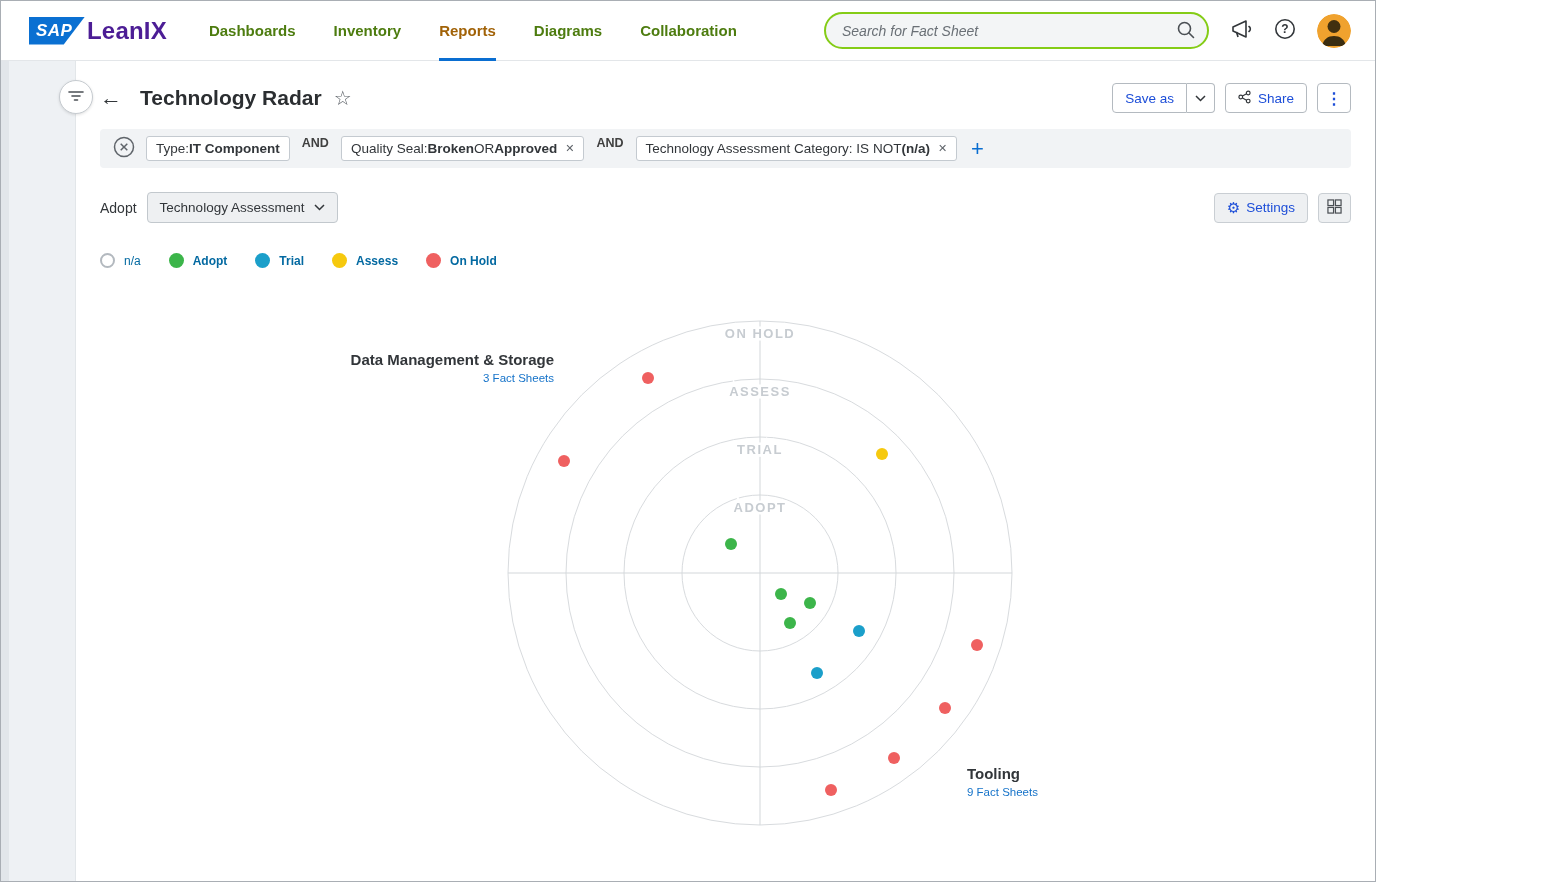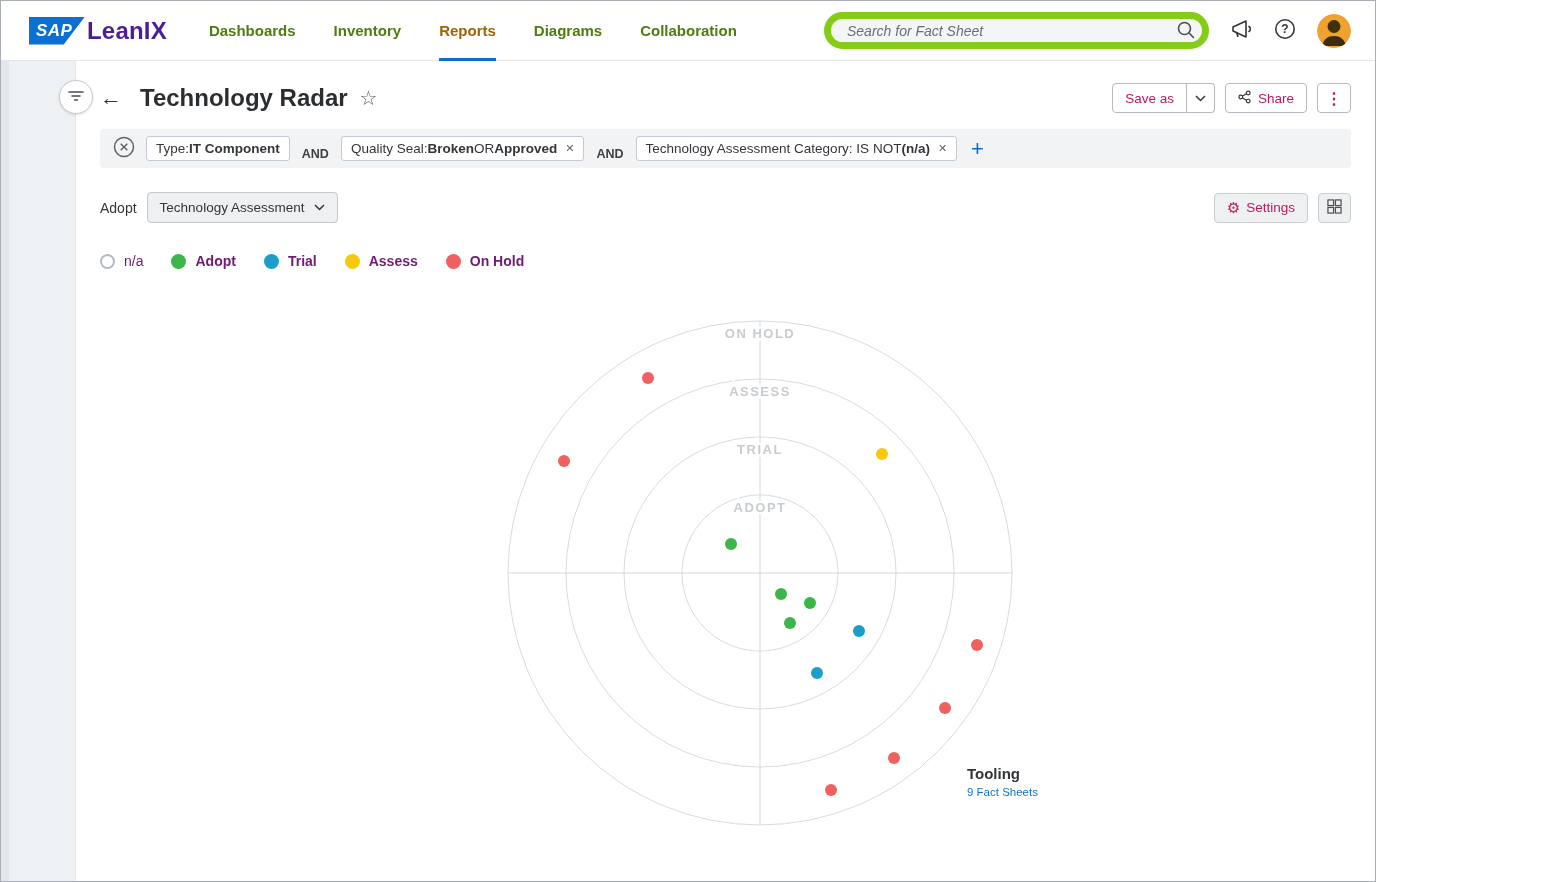--- a/index.html
+++ b/index.html
@@ -19,40 +19,40 @@
     width:56px; height:28px; background:#0a70d2; color:#fff;
     clip-path: polygon(0 0, 100% 0, 62% 100%, 0 100%);
     font-weight:700; font-style:italic; font-size:17px;
     display:flex; align-items:center; padding-left:7px; letter-spacing:.5px;
   }
   .brand-product { font-size:24px; font-weight:700; color:#4c1d95; letter-spacing:.2px; }
   .main-nav { display:flex; margin-left:42px; gap:38px; height:60px; }
   .nav-item { height:60px; display:flex; align-items:center; font-size:15px; font-weight:700; color:#4d7c0f; cursor:pointer; border-bottom:3px solid transparent; padding-top:3px; }
   .nav-item.active { color:#a16207; border-bottom-color:#0a6ed1; }
   .search-wrap { margin-left:auto; position:relative; }
-  .search-input { width:385px; height:37px; border-radius:19px; border:7px solid #84cc16; background:#f3f5f6; padding:0 42px 0 16px; font-size:14px; font-family:"Liberation Sans",sans-serif; color:#32363a; outline:none; }
+  .search-input { width:385px; height:37px; border-radius:19px; border:2px solid #84cc16; background:#f3f5f6; padding:0 42px 0 16px; font-size:14px; font-family:"Liberation Sans",sans-serif; color:#32363a; outline:none; }
   .search-input::placeholder { color:#6a7076; font-style:italic; }
   .search-icon { position:absolute; right:13px; top:8px; }
   .top-icons { display:flex; align-items:center; gap:20px; margin-left:20px; }
   .icon-btn { background:none; border:none; cursor:pointer; display:flex; align-items:center; }
   .avatar { width:34px; height:34px; border-radius:50%; overflow:hidden; display:block; }
 
   
   .sidebar { position:absolute; left:0; top:60px; bottom:0; width:75px; background:#eef1f4; border-right:1px solid #e2e6e9; }
   .sidebar-edge { position:absolute; left:0; top:0; bottom:0; width:8px; background:#e2e6ea; }
   .filter-fab { position:absolute; left:58px; top:79px; width:34px; height:34px; border-radius:50%; background:#fff; border:1px solid #c6cbd0; box-shadow:0 1px 3px rgba(0,0,0,.12); cursor:pointer; display:flex; align-items:center; justify-content:center; z-index:6; }
 
   
   .main { position:absolute; left:75px; top:60px; right:0; bottom:0; background:#fff; padding:22px 24px 0 24px; }
   .header-row { display:flex; align-items:center; }
   .back-arrow { font-size:22px; font-weight:700; color:#32363a; background:none; border:none; cursor:pointer; line-height:1; }
-  .page-title { font-size:24px; font-weight:700; color:#2b2e31; margin-left:18px; }
+  .page-title { font-size:21px; font-weight:700; color:#2b2e31; margin-left:18px; }
   .fav-star { font-size:20px; color:#5f646a; margin-left:12px; background:none; border:none; cursor:pointer; line-height:1; }
   .header-actions { margin-left:auto; display:flex; align-items:center; gap:10px; }
-  .btn { height:30px; background:#fff; border:1px solid #b4bac0; border-radius:4px; font-family:"Liberation Sans",sans-serif; font-size:13.5px; color:#be185d; cursor:pointer; display:inline-flex; align-items:center; padding:0 12px;text-align:center; }
+  .btn { height:30px; background:#fff; border:1px solid #b4bac0; border-radius:4px; font-family:"Liberation Sans",sans-serif; font-size:13.5px; color:#1d4ed8; cursor:pointer; display:inline-flex; align-items:center; padding:0 12px;text-align:center; }
   .btn-group { display:inline-flex; }
   .btn-group .btn:first-child { border-radius:4px 0 0 4px; }
   .btn-group .btn:last-child { border-radius:0 4px 4px 0; border-left:none; padding:0 8px; }
   .btn.icon-only { padding:0 8px; }
   .kebab { font-size:16px; font-weight:700; letter-spacing:0; }
 
   
   .filter-bar { margin-top:16px; background:#f1f3f5; border-radius:4px; min-height:38px; display:flex; align-items:center; padding:6px 12px; gap:10px; }
   .clear-filters { background:none; border:none; cursor:pointer; display:flex; }
   .chip { background:#fff; border:1px solid #c4cad0; border-radius:3px; padding:4px 9px; font-size:13.5px; color:#32363a; display:inline-flex; align-items:center; white-space:nowrap; cursor:default; }
@@ -67,21 +67,21 @@
   .dropdown { height:31px; background:#eef0f2; border:1px solid #c2c8cd; border-radius:4px; padding:0 12px; font-size:13.5px; color:#32363a; display:inline-flex; align-items:center; gap:10px; cursor:pointer; font-family:"Liberation Sans",sans-serif; }
   .view-actions { margin-left:auto; display:flex; align-items:center; gap:10px; }
   .btn.soft { background:#eef0f2; border-color:#c9ced3; gap:6px; }
   .gear { font-size:15px; line-height:1; }
 
   
   .legend { margin-top:30px; display:flex; align-items:center; gap:28px; }
   .legend-item { display:flex; align-items:center; gap:9px; cursor:pointer; }
   .swatch { width:15px; height:15px; border-radius:50%; display:inline-block; }
   .swatch.hollow { background:#fff; border:2px solid #b3b9bf; }
-  .legend-label { font-size:14px; font-weight:700; color:#701a75;text-align:center; }
+  .legend-label { font-size:12px; font-weight:700; color:#0369a1;text-align:center; }
   .legend-item.na .legend-label { font-weight:400; }
 
   
   .radar-canvas { position:absolute; left:0; top:270px; right:0; bottom:0; }
   .radar-svg { position:absolute; left:499px; top:42px; }
   .ring { fill:none; stroke:#d8dbde; stroke-width:1; }
   .axis { stroke:#d3d7da; stroke-width:1; }
   .ring-label { font-family:"Liberation Sans",sans-serif; font-size:13px; font-weight:700; letter-spacing:1.5px; fill:#c7ccd1; stroke:#fff; stroke-width:5; paint-order:stroke; text-anchor:middle; }
   .quad { position:absolute; width:260px; }
   .quad.align-right { text-align:right; }
@@ -191,21 +191,21 @@
     <div class="filter-bar">
       <button class="clear-filters">
         <span>
           <svg width="24" height="24" viewBox="0 0 24 24">
               <circle cx="12" cy="12" r="9.5" fill="none" stroke="#5f646a" stroke-width="1.5"></circle>
               <line x1="8.7" y1="8.7" x2="15.3" y2="15.3" stroke="#5f646a" stroke-width="1.5"></line>
               <line x1="15.3" y1="8.7" x2="8.7" y2="15.3" stroke="#5f646a" stroke-width="1.5"></line>
             </svg>
         </span>
       </button>
-      <div style="display:flex;align-items:flex-end;gap:12px;">
+      <div style="display:flex;align-items:flex-start;gap:12px;">
           <div class="chip">
             <span>Type: </span>
             <span class="b">IT Component</span>
           </div>
           <span class="op">AND</span>
           <div class="chip">
             <span>Quality Seal: </span>
             <span class="b">Broken</span>
             <span> OR </span>
             <span class="b">Approved</span>
@@ -290,19 +290,23 @@
         <circle cx="281" cy="281" r="6" fill="#3cb54a"></circle>
         <circle cx="310" cy="290" r="6" fill="#3cb54a"></circle>
         <circle cx="290" cy="310" r="6" fill="#3cb54a"></circle>
         <circle cx="359" cy="318" r="6" fill="#1b9fca"></circle>
         <circle cx="317" cy="360" r="6" fill="#1b9fca"></circle>
         <circle cx="477" cy="332" r="6" fill="#ef6060"></circle>
         <circle cx="445" cy="395" r="6" fill="#ef6060"></circle>
         <circle cx="394" cy="445" r="6" fill="#ef6060"></circle>
         <circle cx="331" cy="477" r="6" fill="#ef6060"></circle>
       </svg>
+      <div class="quad align-right" style="left: 293px; top: 80px;">
+        <div class="quad-title">Data Management &amp; Storage</div>
+        <a class="quad-link">3 Fact Sheets</a>
+      </div>
       <div class="quad" style="left: 966px; top: 494px;">
         <div class="quad-title">Tooling</div>
         <a class="quad-link">9 Fact Sheets</a>
       </div>
     </div>
 
 </div>
 
 </body></html>

